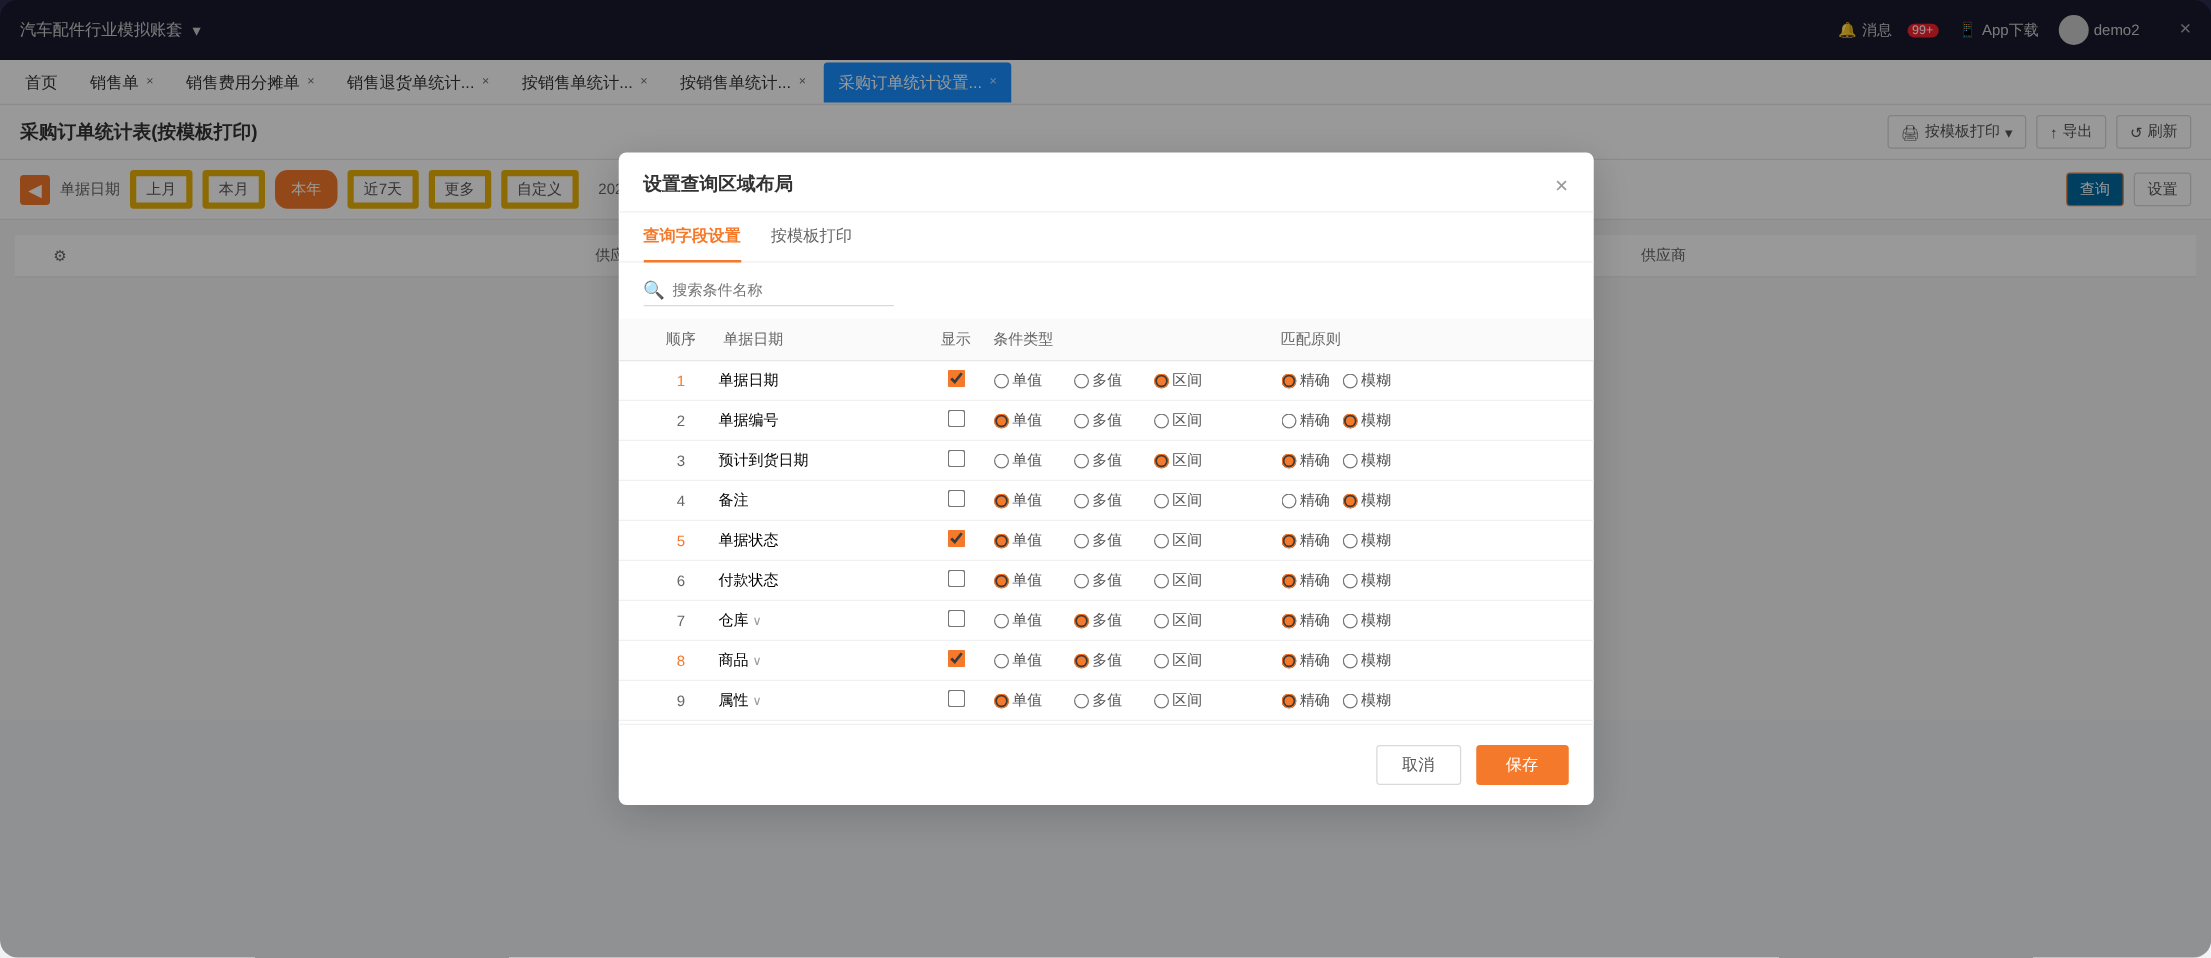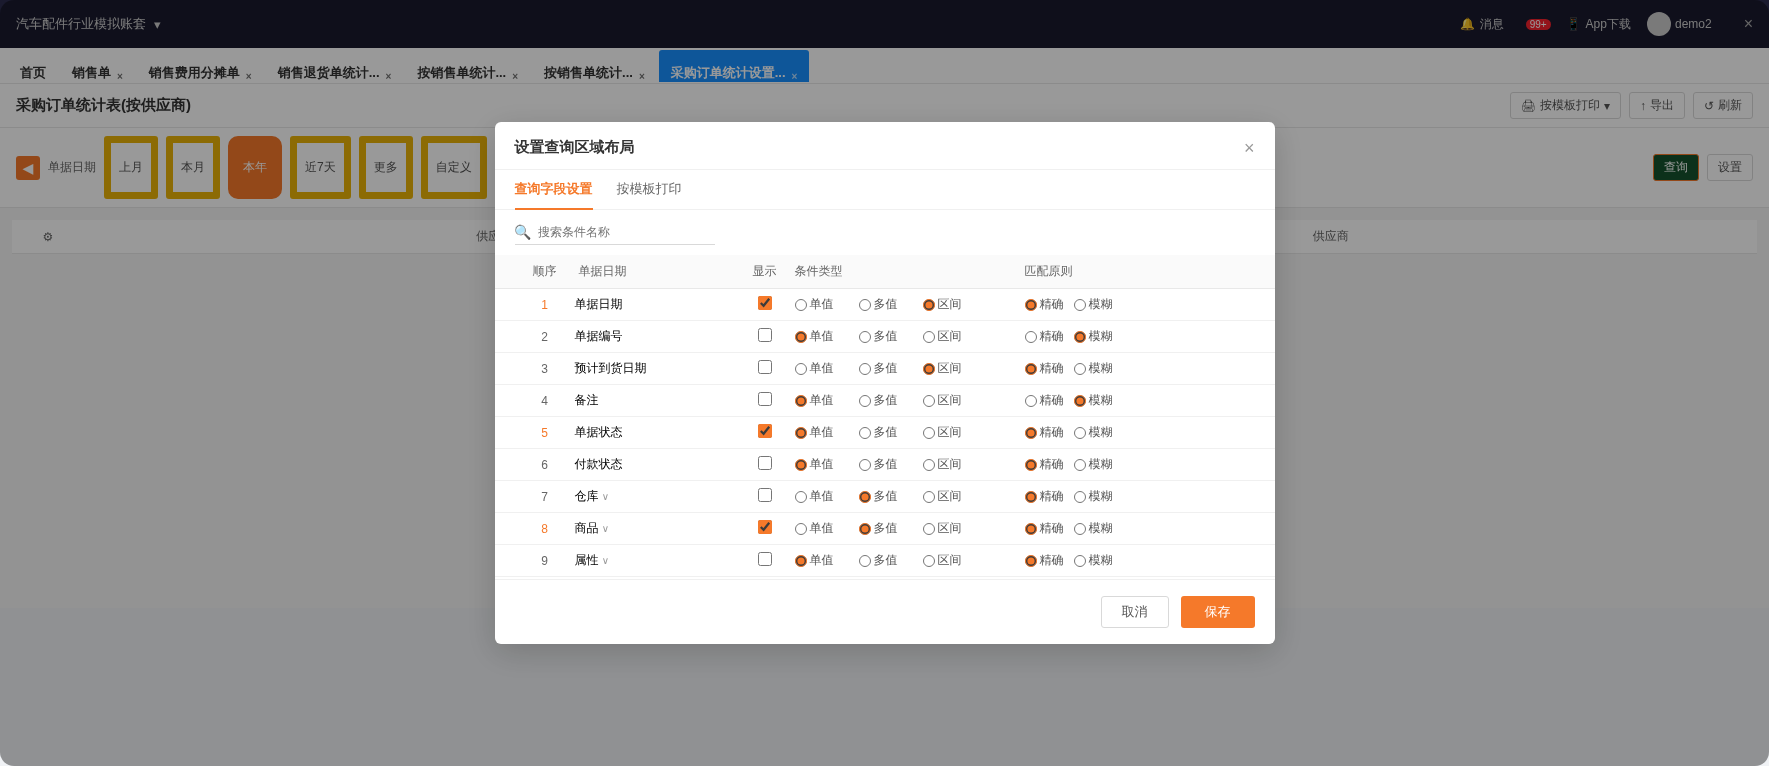--- a/index.html
+++ b/index.html
@@ -10,78 +10,77 @@
       height: 48px;
       background: #1a1a2e;
       display: flex;
       align-items: center;
       justify-content: space-between;
       padding: 0 16px;
       color: #ccc;
     }
     .top-bar-left { display: flex; align-items: center; gap: 8px; font-size: 13px; }
     .top-bar-right { display: flex; align-items: center; gap: 16px; font-size: 12px; color: #ccc; }
-    .top-bar-right .badge { background: #f5222d; color: #fff; border-radius: 8px; padding: 0 4px; font-size: 10px; margin-left: 18px; }
+    .top-bar-right .badge { background: #f5222d; color: #fff; border-radius: 8px; padding: 0 4px; font-size: 10px; margin-left: 8px; }
     .top-bar-right .btn-text { cursor: pointer; display: flex; align-items: center; gap: 4px; }
     .close-btn-topbar { color: #aaa; cursor: pointer; font-size: 16px; margin-left: 16px; }
 
     
     .tab-bar {
       height: 36px;
       background: #fff;
       display: flex;
       align-items: center;
       padding: 0 8px;
       border-bottom: 1px solid #e8e8e8;
       gap: 2px;
     }
     .tab-item {
       height: 32px;
       padding: 0 12px;
       display: flex;
-      align-items: flex-end;
+      align-items: center;
       gap: 6px;
       cursor: pointer;
       font-size: 13px;
       color: #333;
       border-radius: 3px 3px 0 0;
       white-space: nowrap;
-      font-weight: bold;
     }
     .tab-item.home { color: #333; }
     .tab-item.active { background: #1890ff; color: #fff; }
     .tab-item .tab-close { font-size: 10px; color: inherit; opacity: 0.7; }
 
     
     .page-header {
       height: 44px;
       background: #fff;
       display: flex;
       align-items: center;
       padding: 0 16px;
       border-bottom: 1px solid #e8e8e8;
       justify-content: space-between;
     }
     .page-title { font-size: 15px; font-weight: bold; color: #333; }
     .page-actions { display: flex; gap: 8px; align-items: center; }
     .btn-action { display: flex; align-items: center; gap: 4px; padding: 4px 10px; border: 1px solid #d9d9d9; border-radius: 3px; background: #fff; cursor: pointer; font-size: 12px; color: #555; }
-    .btn-action.orange { background: #14532d; color: #fff; border-color: #f5792a; }
+    .btn-action.orange { background: #0369a1; color: #fff; border-color: #f5792a; }
 
     
     .filter-bar {
       background: #fff;
       padding: 8px 16px;
       display: flex;
       align-items: center;
       gap: 8px;
       border-bottom: 1px solid #e8e8e8;
     }
     .filter-toggle { width: 24px; height: 24px; background: #f5792a; color: #fff; border-radius: 3px; display: flex; align-items: center; justify-content: center; cursor: pointer; font-size: 14px; }
     .filter-label { font-size: 12px; color: #666; }
-    .filter-btn { padding: 16px 8px; border-radius: 3px; border: 7px solid #eab308; background: #fff; cursor: pointer; font-size: 12px; color: #555; }
+    .filter-btn { padding: 2px 8px; border-radius: 3px; border: 5px solid #eab308; background: #fff; cursor: pointer; font-size: 12px; color: #555; }
     .filter-btn.active { background: #f5792a; color: #fff; border-color: #f5792a; border-radius: 10px; }
     .filter-date { font-size: 12px; color: #666; margin-left: 8px; }
 
     
     .content-area {
       background: #f5f5f5;
       padding: 12px;
       min-height: 400px;
       position: relative;
     }
@@ -303,21 +302,21 @@
     <span>按销售单统计...</span>
     <span class="tab-close">×</span>
   </div>
   <div class="tab-item active">
     <span>采购订单统计设置...</span>
     <span class="tab-close">×</span>
   </div>
 </div>
 
 <div class="page-header">
-  <span class="page-title">采购订单统计表(按供应商)</span>
+  <span class="page-title">采购订单统计表(按模板打印)</span>
   <div class="page-actions">
     <button class="btn-action">
       <span>🖨</span>
       <span>按模板打印</span>
       <span>▾</span>
     </button>
     <button class="btn-action">
       <span>↑</span>
       <span>导出</span>
     </button>

